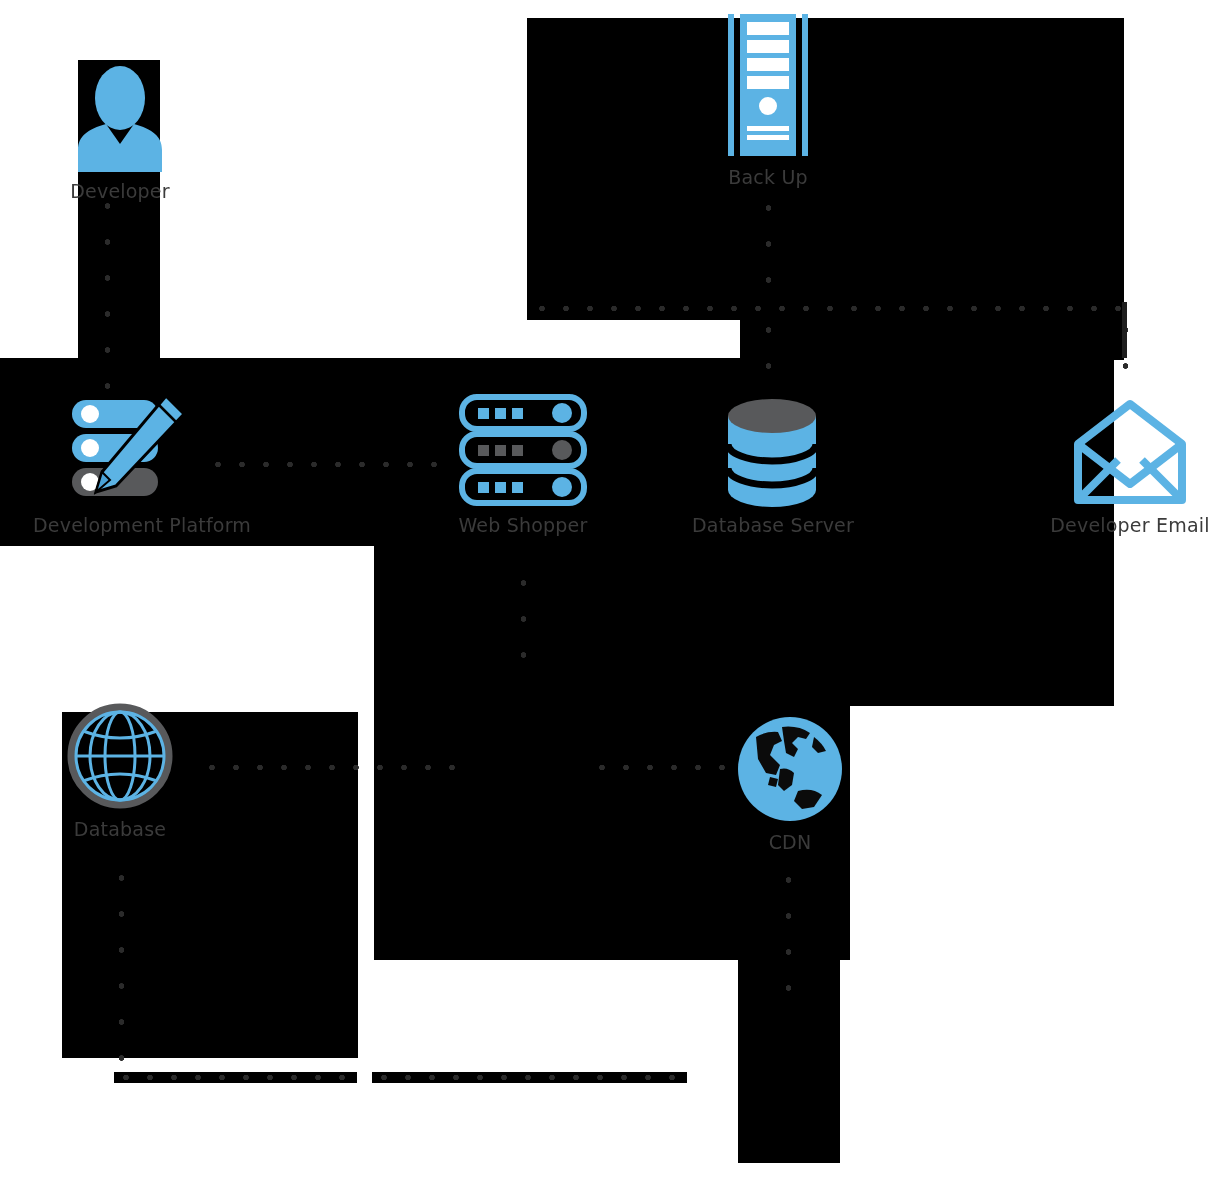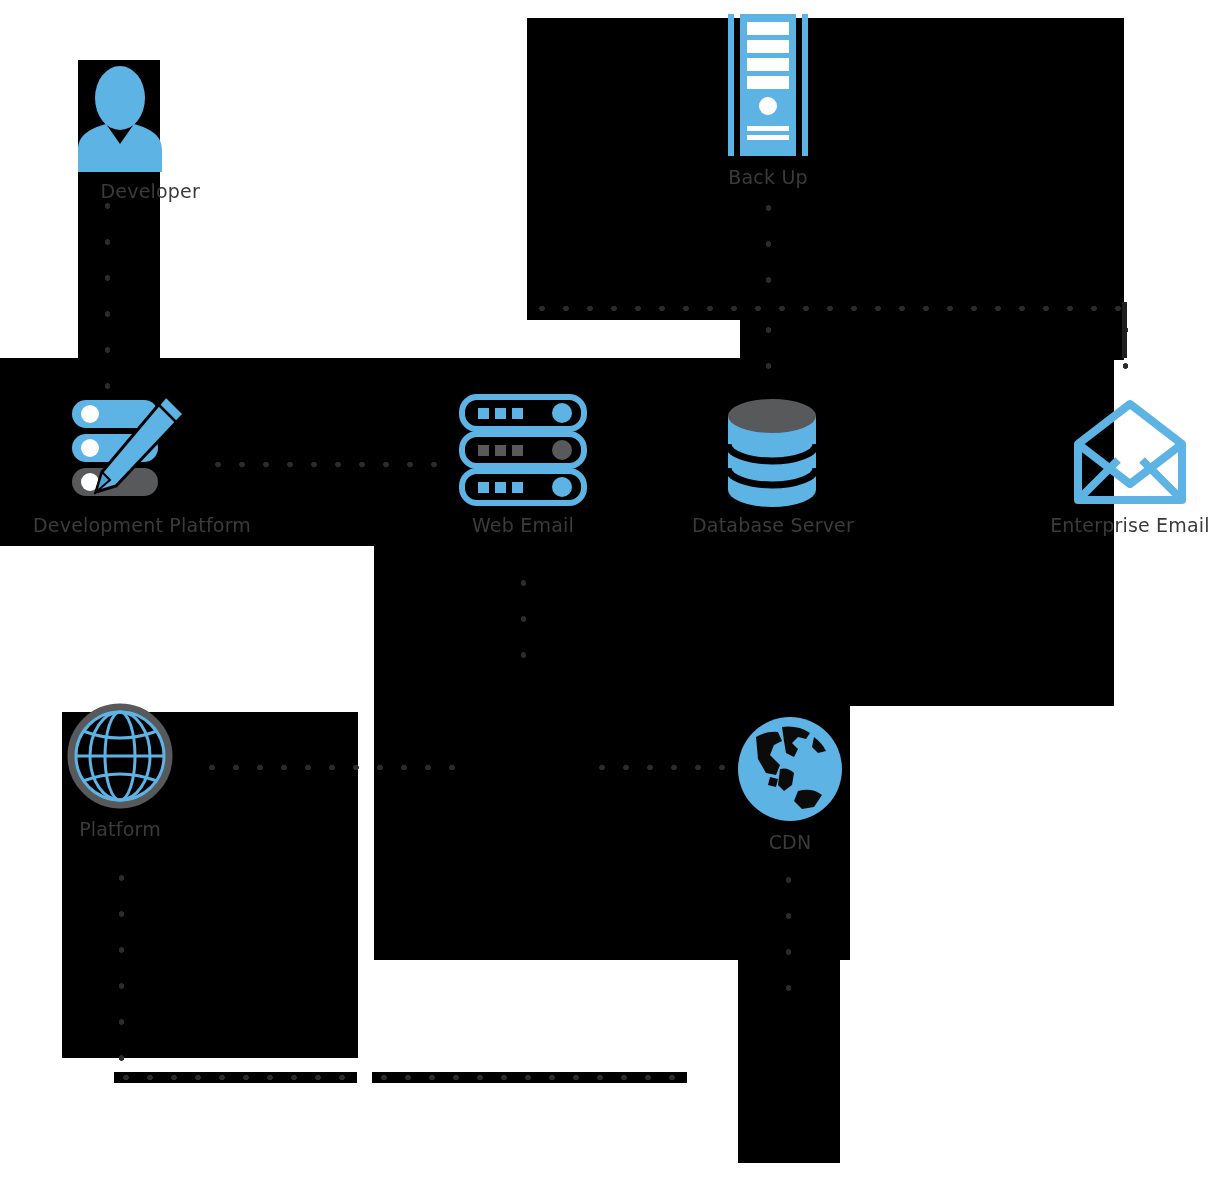--- a/index.html
+++ b/index.html
@@ -91,21 +91,21 @@
   <div class="vbar" style="left:1122px; top:302px; height:56px;"></div>
   <div class="conn h" style="left:206px; top:461px;  width:232px;"></div>
   <div class="conn v" style="left:520px; top:565px;  height:120px;"></div>
   <div class="conn h" style="left:200px; top:764px;  width:270px;"></div>
   <div class="conn h" style="left:590px; top:764px;  width:140px;"></div>
   <div class="conn v" style="left:785px; top:862px;  height:148px;"></div>
   <div class="conn v" style="left:118px; top:860px;  height:212px;"></div>
   <div class="conn h" style="left:114px; top:1074px; width:243px;"></div>
   <div class="conn h" style="left:372px; top:1074px; width:315px;"></div>
 
-  <div class="node" style="left:40px; top:52px;text-align:right;">
+  <div class="node" style="left:40px; top:52px;">
     <div class="iconbox">
       <svg width="100" height="110" viewBox="0 0 100 110">
         <ellipse cx="50" cy="36" rx="25" ry="32" fill="#5cb3e4"></ellipse>
         <path d="M50 82 L36 62 C18 67 8 74 8 88 L8 110 L92 110 L92 88 C92 74 82 67 64 62 Z" fill="#5cb3e4"></path>
       </svg>
     </div>
     <div class="label">Developer</div>
   </div>
 
   <div class="node" style="left:688px; top:12px;">
@@ -158,21 +158,21 @@
         <rect x="20" y="51" width="11" height="11" fill="#58595b"></rect>
         <rect x="37" y="51" width="11" height="11" fill="#58595b"></rect>
         <rect x="54" y="51" width="11" height="11" fill="#58595b"></rect>
         <circle cx="104" cy="56" r="10" fill="#58595b"></circle>
         <rect x="20" y="88" width="11" height="11" fill="#5cb3e4"></rect>
         <rect x="37" y="88" width="11" height="11" fill="#5cb3e4"></rect>
         <rect x="54" y="88" width="11" height="11" fill="#5cb3e4"></rect>
         <circle cx="104" cy="93" r="10" fill="#5cb3e4"></circle>
       </svg>
     </div>
-    <div class="label">Web Email</div>
+    <div class="label">Web Shopper</div>
   </div>
 
   <div class="node" style="left:692px; top:390px;text-decoration:underline;">
     <div class="iconbox" style="height:116px;">
       <svg width="104" height="112" viewBox="0 0 104 112">
         <path d="M8 22 L8 96 A44 17 0 0 0 96 96 L96 22 Z" fill="#5cb3e4"></path>
         <path d="M8 50 A44 17 0 0 0 96 50" fill="none" stroke="#000000" stroke-width="7"></path>
         <path d="M8 74 A44 17 0 0 0 96 74" fill="none" stroke="#000000" stroke-width="7"></path>
         <ellipse cx="52" cy="22" rx="44" ry="17" fill="#58595b"></ellipse>
       </svg>
@@ -182,36 +182,36 @@
 
   <div class="node" style="left:1050px; top:390px;">
     <div class="iconbox" style="height:116px;">
       <svg width="112" height="106" viewBox="0 0 112 106">
         <path d="M4 44 L56 4 L108 44 L108 100 L4 100 Z" fill="none" stroke="#5cb3e4" stroke-width="8" stroke-linejoin="round"></path>
         <path d="M4 44 L56 84 L108 44" fill="none" stroke="#5cb3e4" stroke-width="8" stroke-linejoin="round"></path>
         <path d="M4 100 L44 60" fill="none" stroke="#5cb3e4" stroke-width="8" stroke-linejoin="round"></path>
         <path d="M108 100 L68 60" fill="none" stroke="#5cb3e4" stroke-width="8" stroke-linejoin="round"></path>
       </svg>
     </div>
-    <div class="label">Enterprise Email</div>
+    <div class="label">Developer Email</div>
   </div>
 
   <div class="node" style="left:40px; top:698px;">
     <div class="iconbox" style="height:112px;">
       <svg width="108" height="108" viewBox="0 0 108 108">
         <circle cx="54" cy="54" r="48" fill="none" stroke="#58595b" stroke-width="9"></circle>
         <ellipse cx="54" cy="54" rx="44" ry="44" fill="none" stroke="#5cb3e4" stroke-width="3"></ellipse>
         <ellipse cx="54" cy="54" rx="15" ry="44" fill="none" stroke="#5cb3e4" stroke-width="3"></ellipse>
         <ellipse cx="54" cy="54" rx="30" ry="44" fill="none" stroke="#5cb3e4" stroke-width="3"></ellipse>
         <line x1="10" y1="54" x2="98" y2="54" stroke="#5cb3e4" stroke-width="3"></line>
         <path d="M17 29 Q54 43 91 29" fill="none" stroke="#5cb3e4" stroke-width="3"></path>
         <path d="M17 79 Q54 65 91 79" fill="none" stroke="#5cb3e4" stroke-width="3"></path>
       </svg>
     </div>
-    <div class="label">Platform</div>
+    <div class="label">Database</div>
   </div>
 
 
   <div class="node" style="left:710px; top:711px;">
     <div class="iconbox" style="height:112px;">
       <svg width="108" height="108" viewBox="0 0 108 108">
         <circle cx="54" cy="54" r="52" fill="#5cb3e4"></circle>
         <path d="M20 22 Q30 16 42 17 L46 26 L38 30 L34 40 L44 50 L40 60 L30 58 L22 44 Z" fill="#0b0b0b"></path>
         <path d="M46 12 Q62 10 74 18 L70 24 L62 22 L56 28 L62 34 L58 42 L50 38 L48 26 Z" fill="#0b0b0b"></path>
         <path d="M78 22 Q86 28 90 36 L82 38 L76 32 Z" fill="#0b0b0b"></path>

